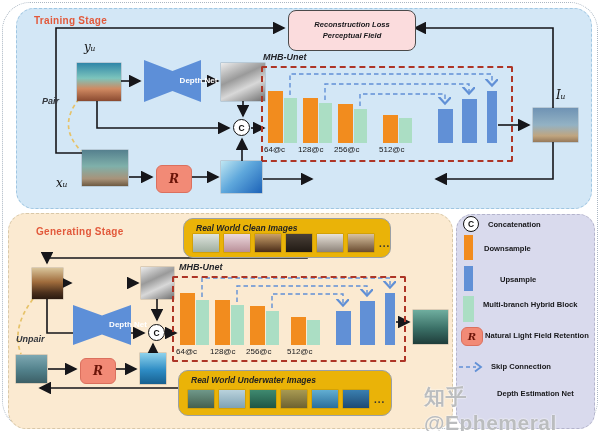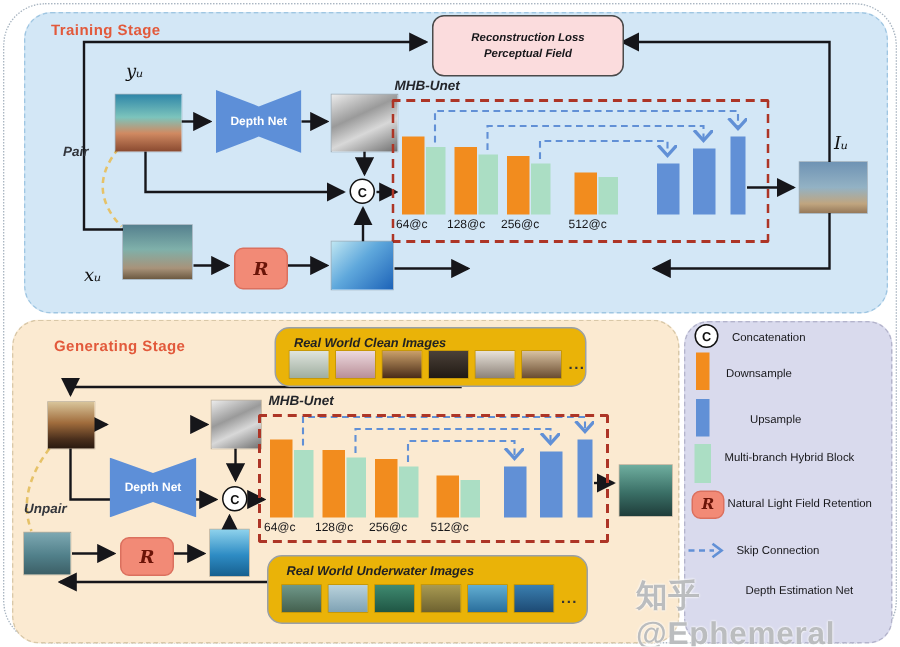--- a/index.html
+++ b/index.html
@@ -27,21 +27,21 @@
   .img-lf{background:linear-gradient(135deg,#bfe6f2 0%,#5fa8dc 45%,#1d63b8 100%);}
   .img-iu{background:linear-gradient(180deg,#6f93b4 0%,#93b2c4 50%,#c0a57f 82%,#96795a 100%);}
   .img-clean{background:linear-gradient(180deg,#d8c49a 0%,#a06c3c 45%,#4a2f1c 80%,#2a1a10 100%);}
   .img-lf2{background:linear-gradient(180deg,#8ed2ec 0%,#2e8cc4 55%,#176090 100%);}
   .img-out{background:linear-gradient(180deg,#6fae9f 0%,#3a6f66 55%,#1f3d3a 100%);}
   
   .bowtie{position:relative;}
   .bowtie .shape{position:absolute;left:0;top:0;right:0;bottom:0;background:#5d8fd8;
       clip-path:polygon(0 0,50% 26%,100% 0,100% 100%,50% 74%,0 100%);}
   .bowtie .txt{position:relative;z-index:1;width:100%;height:100%;display:flex;align-items:center;
-      justify-content:center;text-align:center;color:#fff;font-weight:bold;line-height:1.1;}
+      justify-content:center;text-align:center;color:#fff;font-weight:bold;line-height:1.1;padding-left:26px;}
   
   .ccircle{background:#fff;border:1.8px solid #111;border-radius:50%;display:flex;align-items:center;
       justify-content:center;font-weight:bold;font-size:8.5px;color:#111;box-sizing:border-box;}
   
   .mhb-box{border:2px dashed #ad3526;border-radius:2px;}
   .mhb-label{font-style:italic;font-weight:bold;font-size:9px;color:#23252a;}
   .bar{position:absolute;}
   .bar-o{background:#f28c1e;}
   .bar-g{background:#abdec4;}
   .bar-b{background:#6190d6;}
@@ -52,21 +52,21 @@
       color:#6b1408;}
   .math{font-family:"DejaVu Serif",serif;font-style:italic;font-size:12px;color:#111;}
   .pair-label{font-weight:bold;font-style:italic;font-size:9px;color:#33363c;}
   
   .rw-box{background:#eab308;border:1.4px solid #9aa0a6;border-radius:10px;}
   .rw-title{position:absolute;left:12px;top:4px;font-weight:bold;font-style:italic;font-size:8.5px;color:#222;}
   .thumb-row{position:absolute;left:9px;display:flex;gap:5px;align-items:center;}
   .th{width:26px;height:18px;box-shadow:0 0 0 .5px rgba(0,0,0,.2);}
   .dots{font-weight:bold;font-size:10px;color:#333;letter-spacing:1px;}
   
-  .lg-label{position:absolute;font-weight:normal;font-size:7.6px;color:#17171a;white-space:nowrap;}
+  .lg-label{position:absolute;font-weight:bold;font-size:7.6px;color:#17171a;white-space:nowrap;}
   .lg-label.wrap{white-space:normal;line-height:1.2;}
   .watermark{left:424px;top:383px;font-size:21px;font-weight:bold;color:rgba(145,148,152,.62);
       text-shadow:0 0 2px #fff,0 0 1px #fff;letter-spacing:.5px;z-index:9;}
 </style>
 </head>
 <body>
 
 <div class="canvas">
 
   <div class="abs outer"></div>

